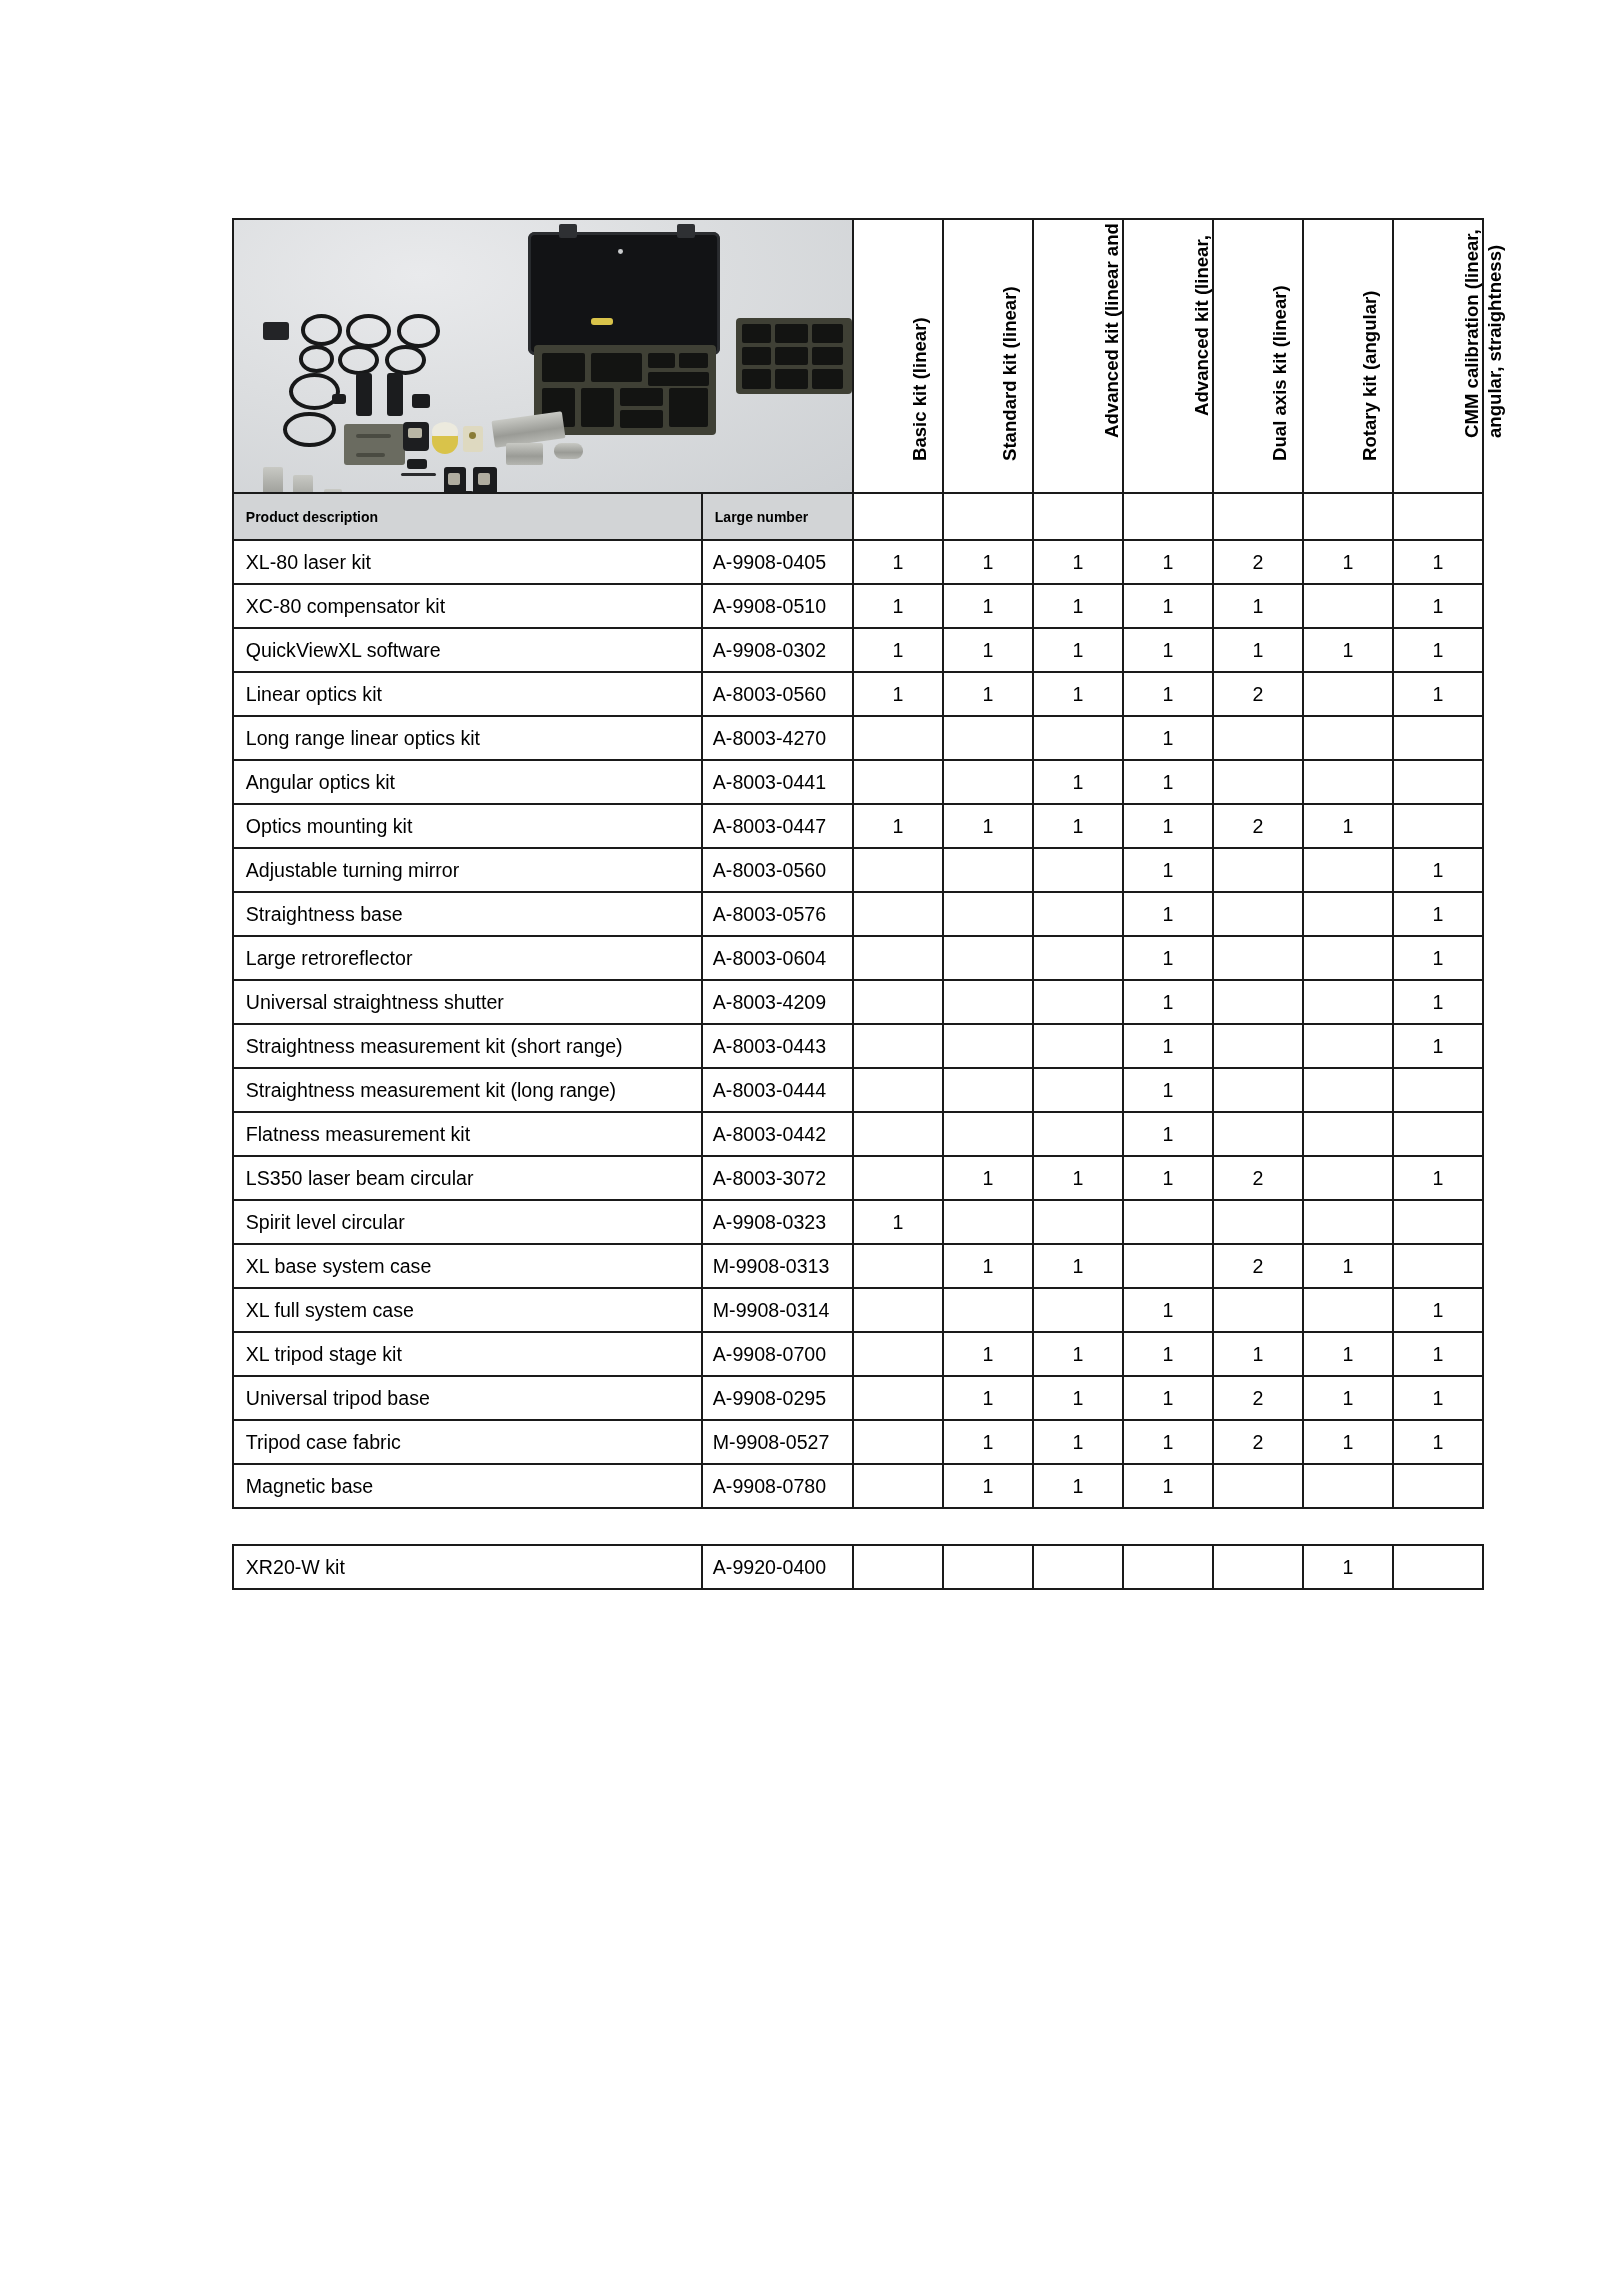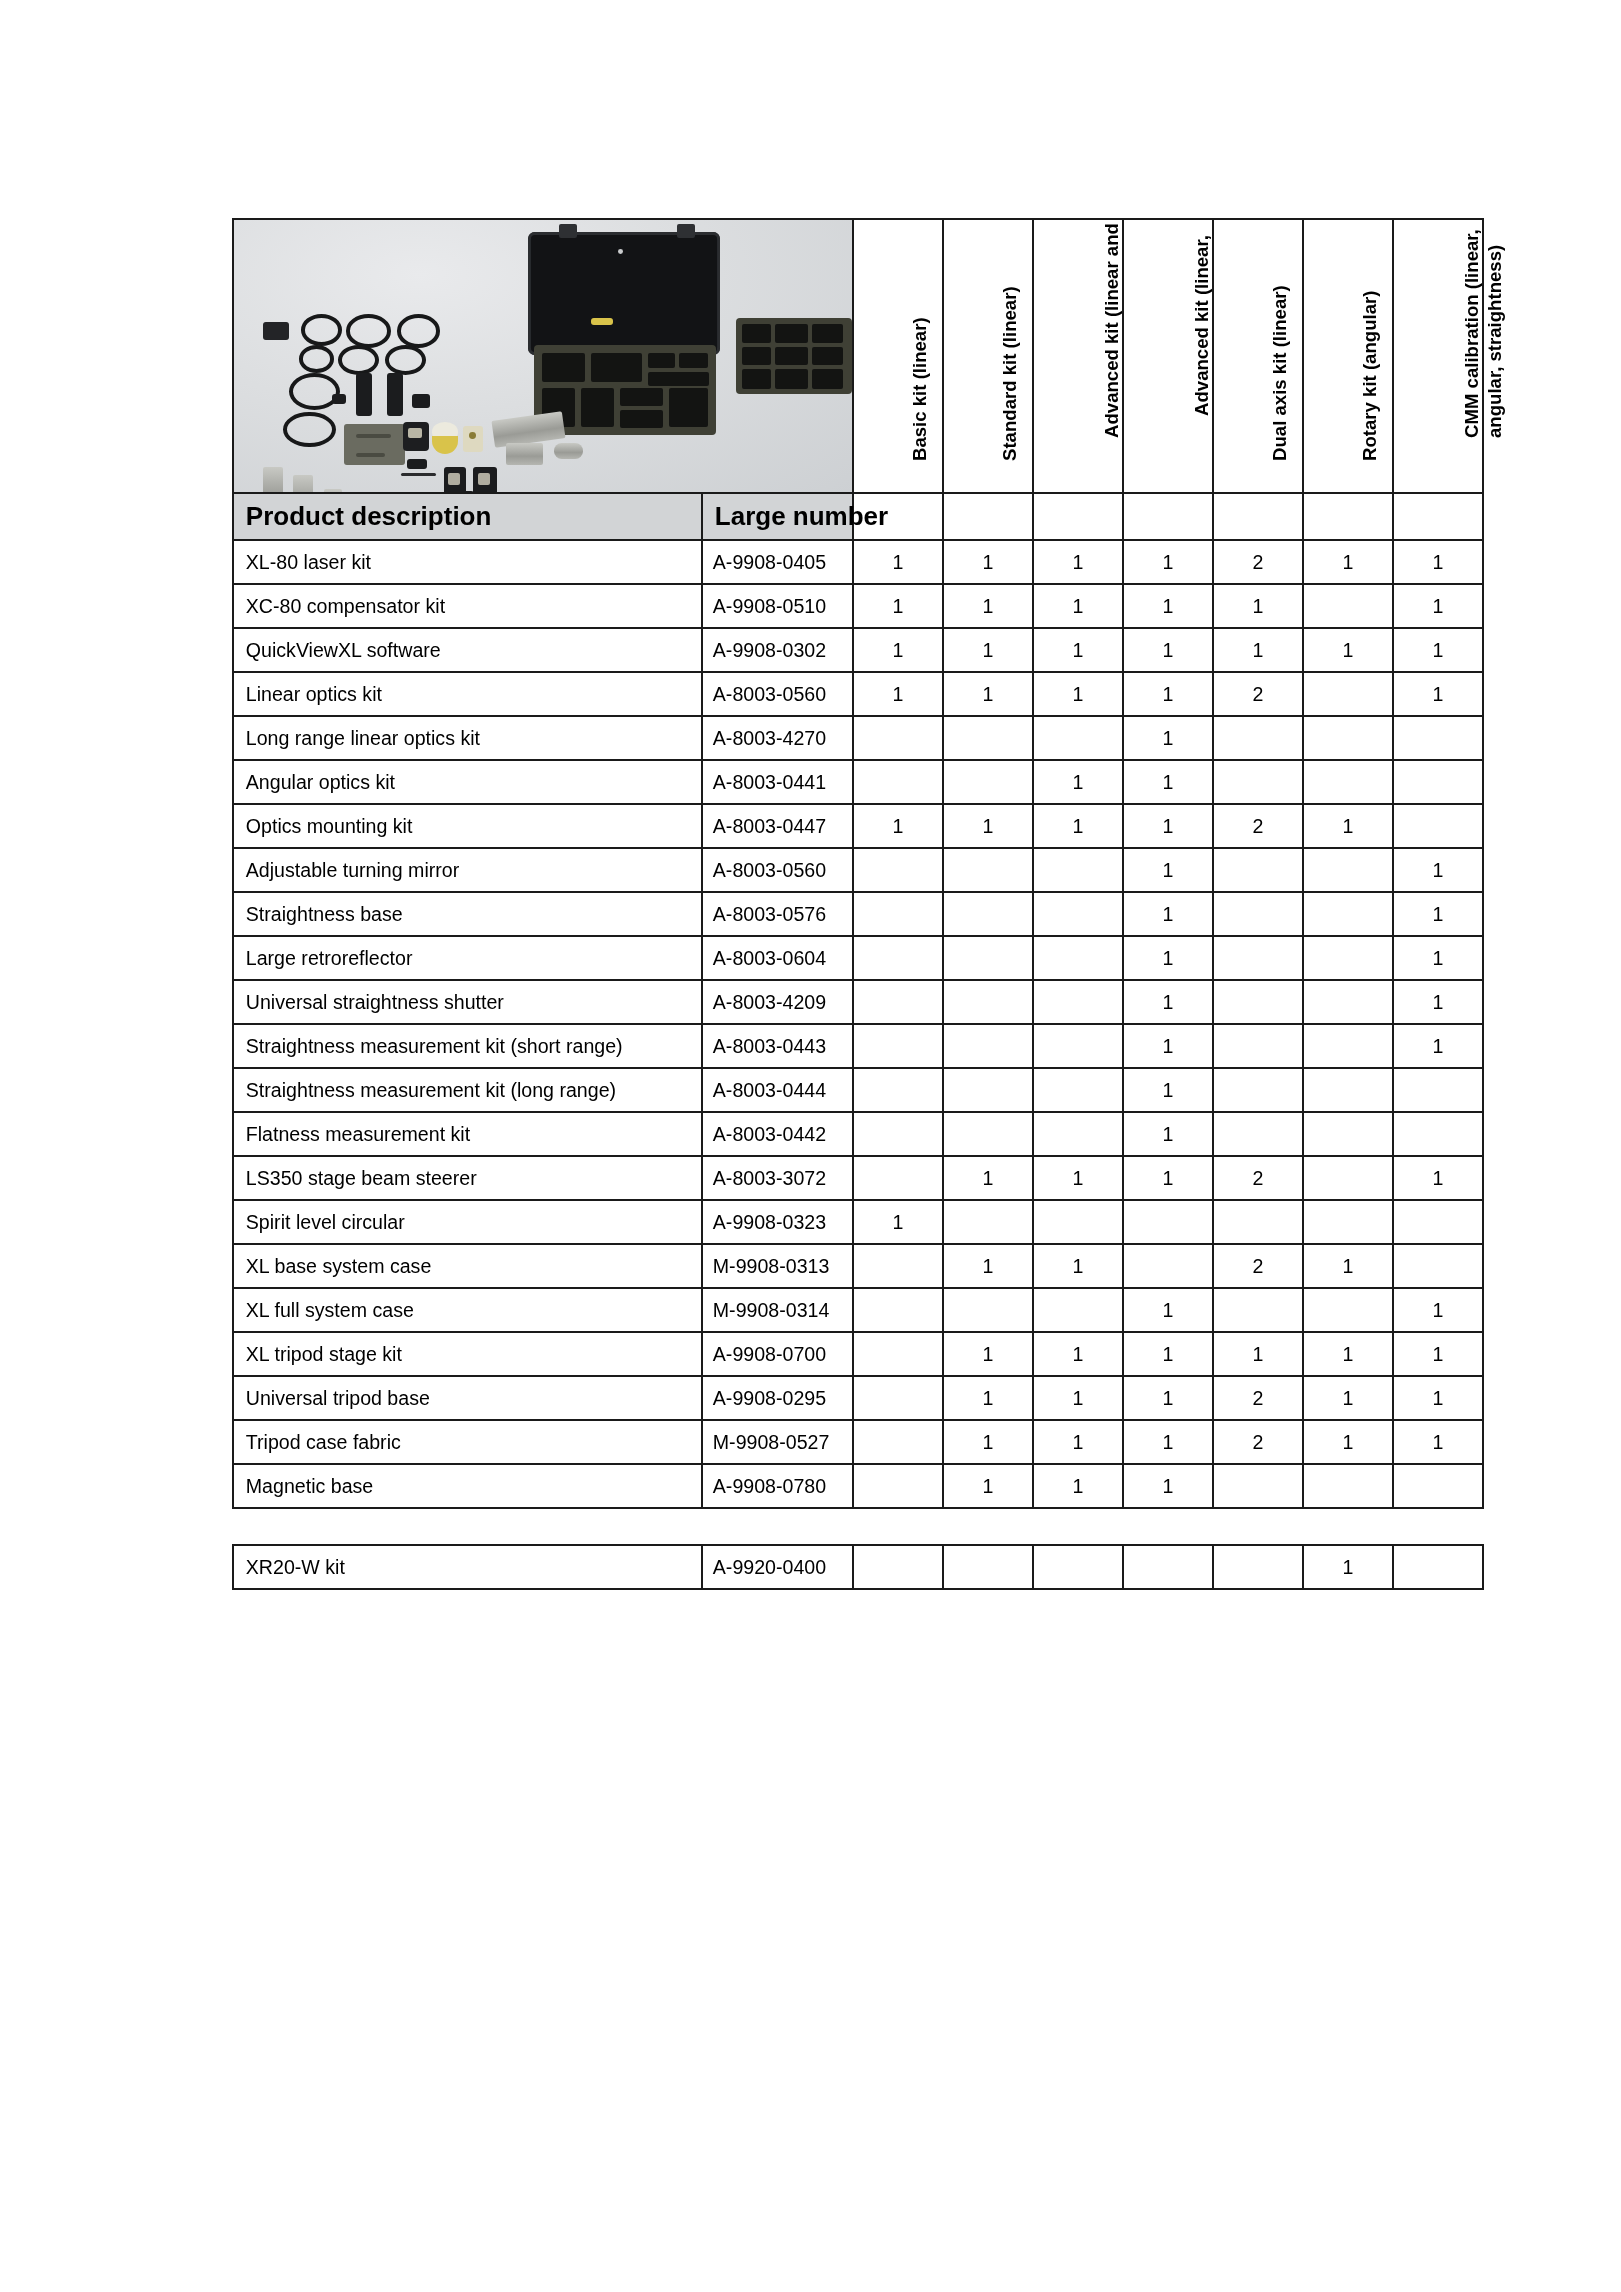--- a/index.html
+++ b/index.html
@@ -90,21 +90,21 @@
   tr.hdr-row td {
     background: #d2d4d6;
     height: 45px;
   }
   tr.hdr-row td.blankcell {
     background: #ffffff;
     border-top: none;
     border-bottom: none;
   }
   .hdr-text {
-    font-size: 26px;
+    font-size: 14px;
     font-weight: bold;
     padding: 0 11.8px;
     white-space: nowrap;
   }
 
   
   tr.data-row td { height: 42px; }
   .desc-text {
     font-size: 19.6px;
     padding: 0 11.8px;
@@ -728,21 +728,21 @@
             </td>
             <td>
               <div class="num-text"></div>
             </td>
             <td>
               <div class="num-text"></div>
             </td>
           </tr>
           <tr class="data-row">
             <td>
-              <div class="desc-text">LS350 stage beam steerer</div>
+              <div class="desc-text">LS350 laser beam circular</div>
             </td>
             <td>
               <div class="part-text">A-8003-3072</div>
             </td>
             <td>
               <div class="num-text"></div>
             </td>
             <td>
               <div class="num-text">1</div>
             </td>

